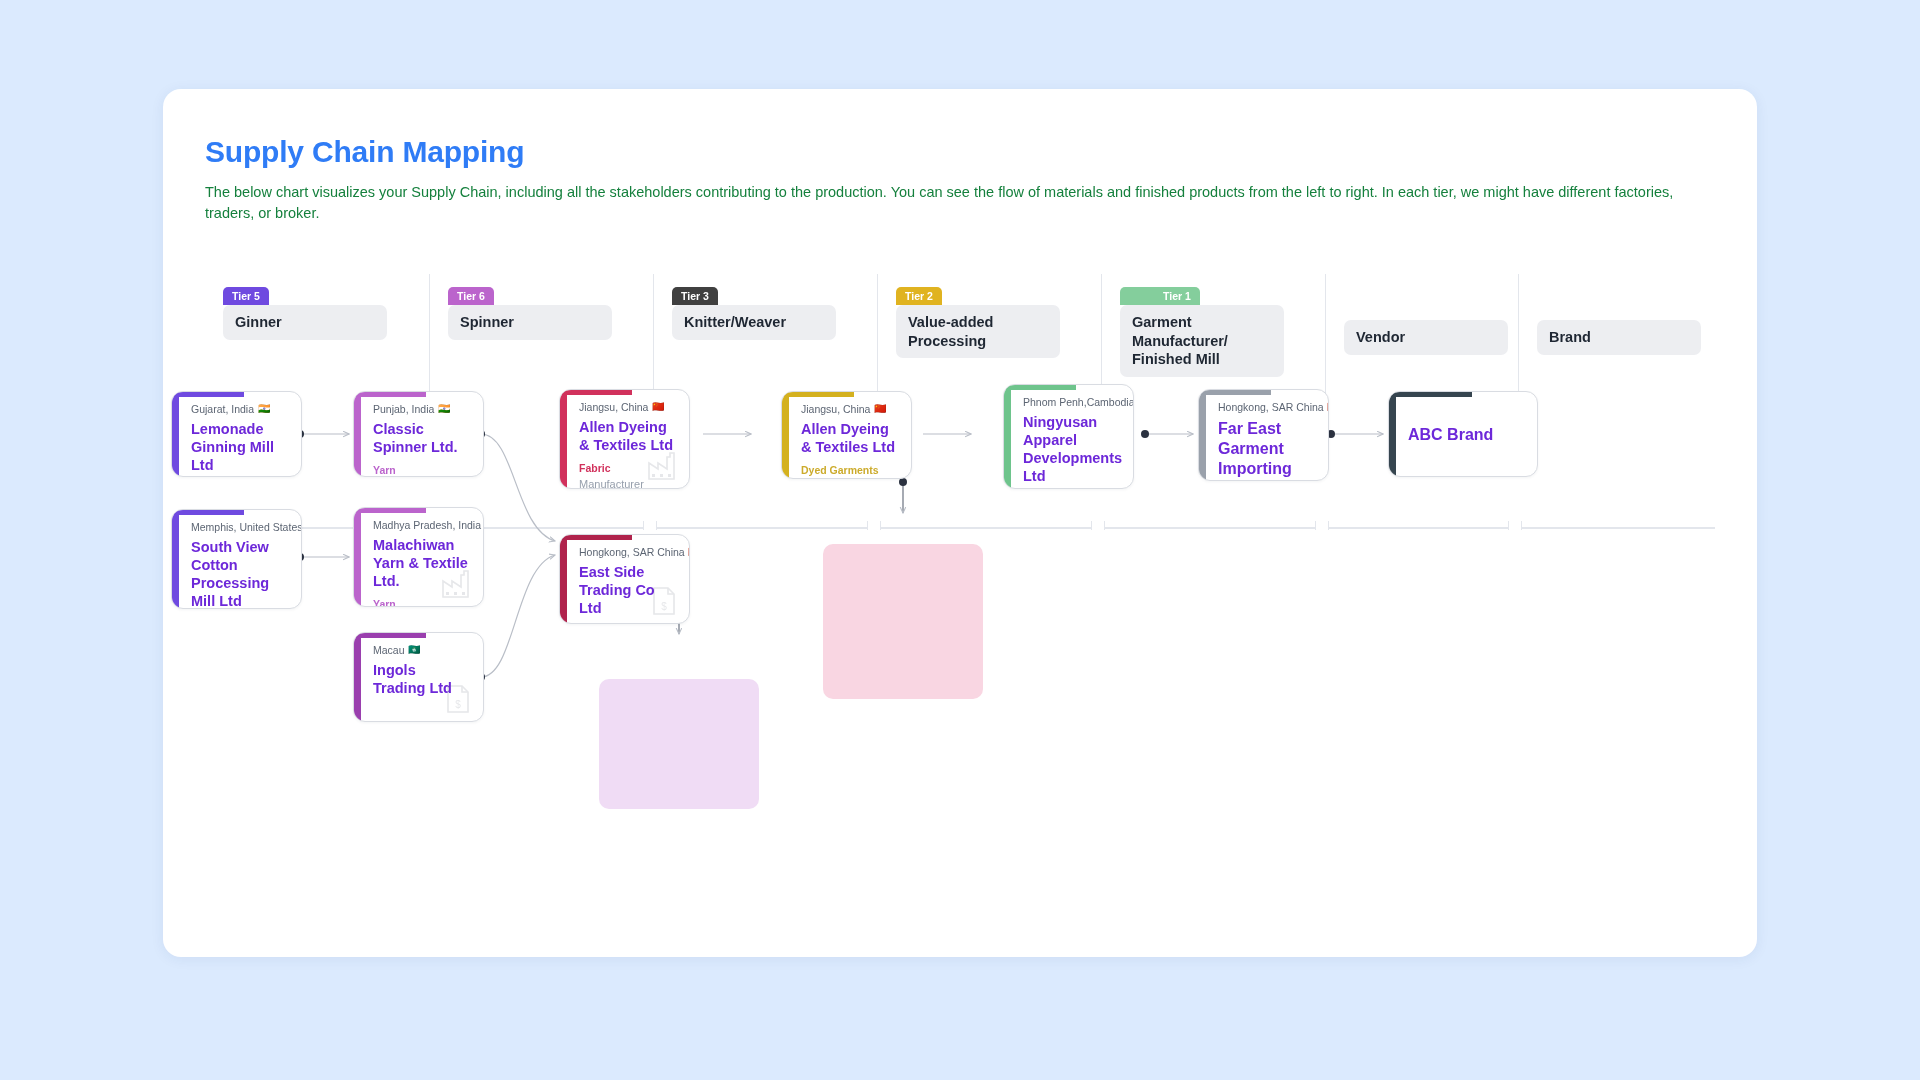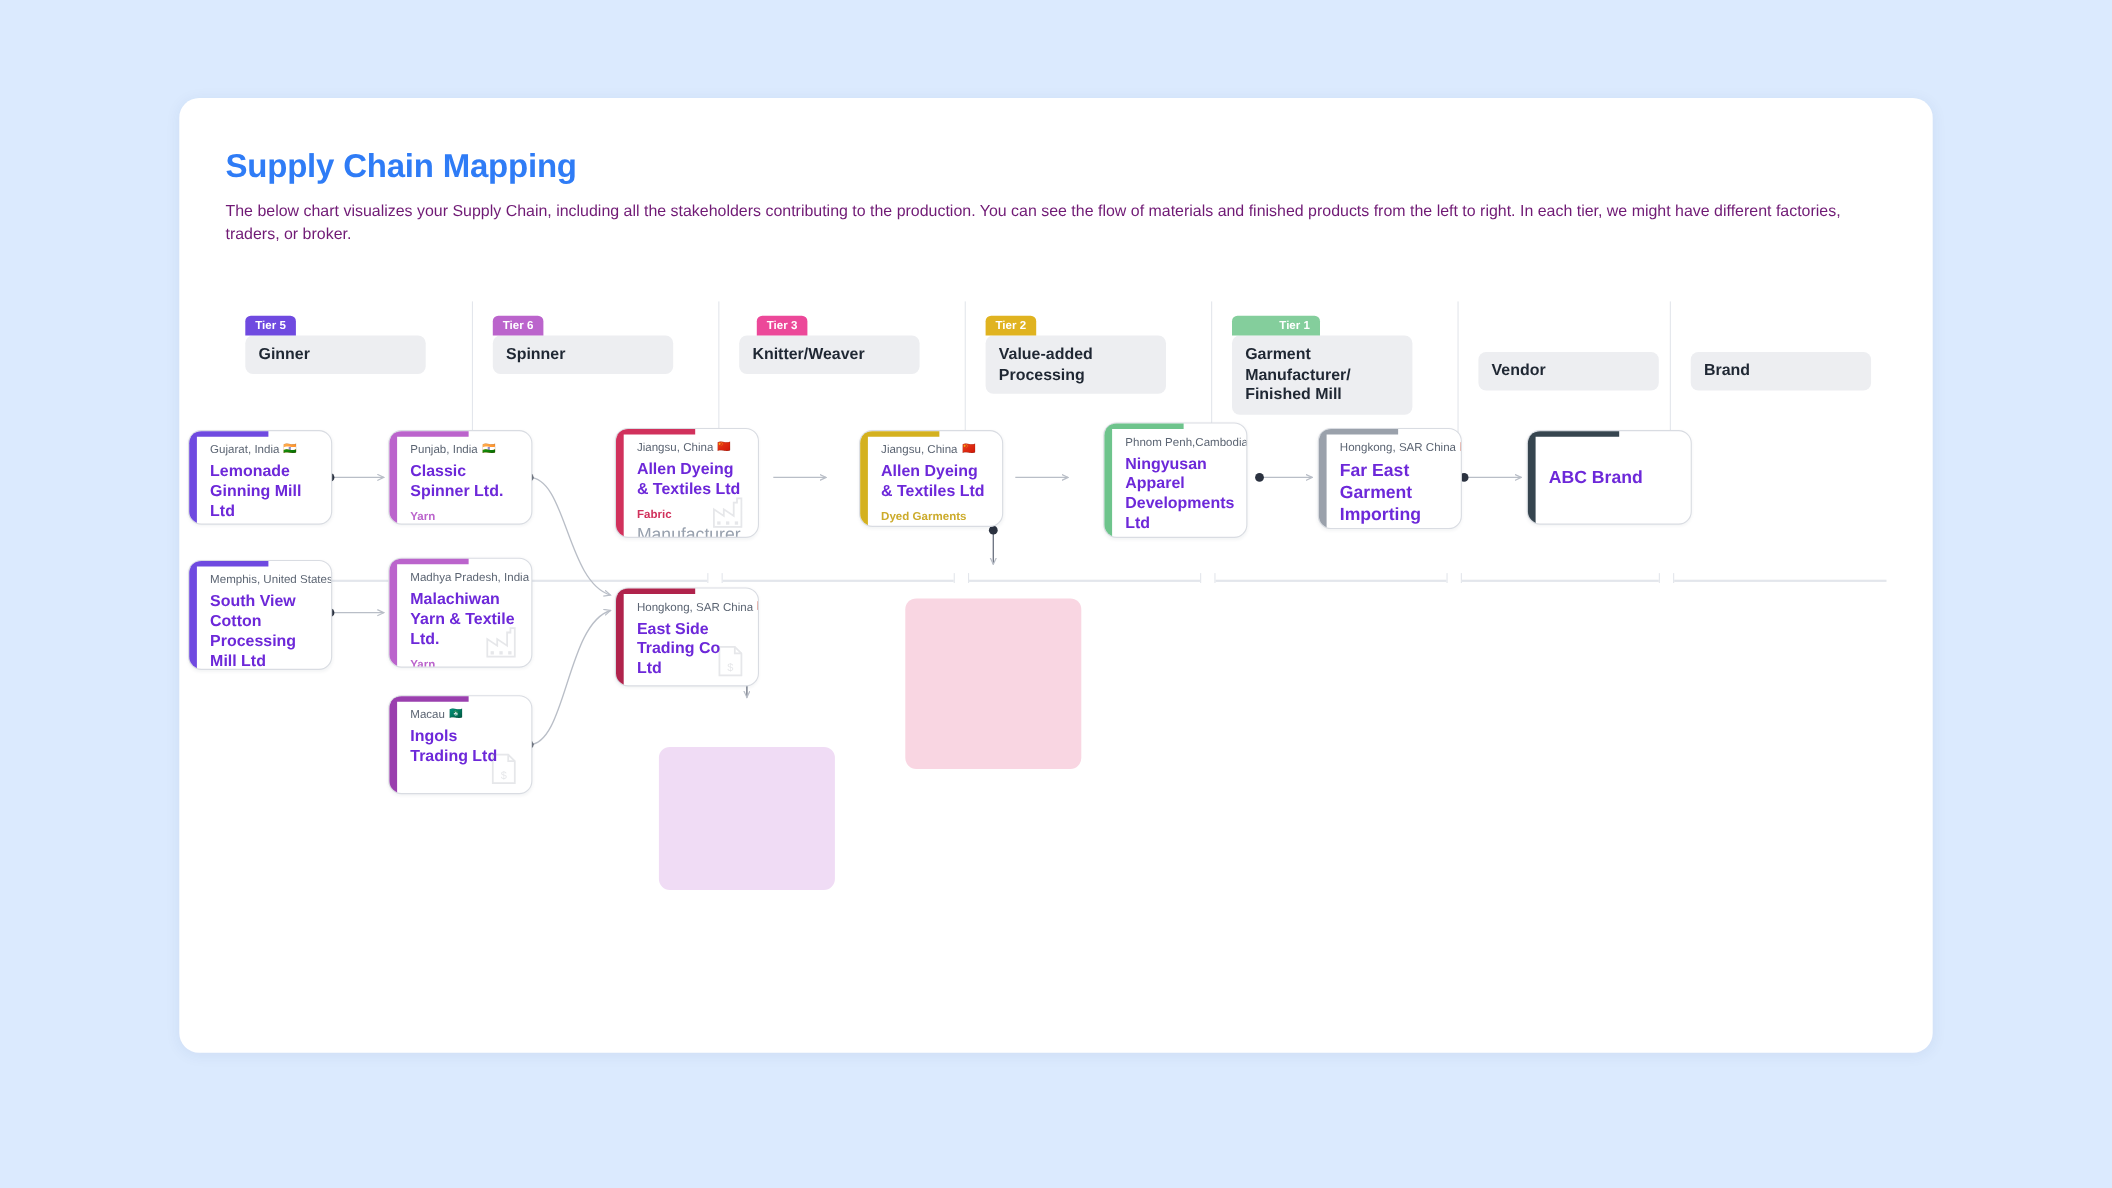--- a/index.html
+++ b/index.html
@@ -21,21 +21,21 @@
 
   .title {
     position: absolute; left: 42px; top: 46px;
     font-size: 30px; font-weight: 700;
     color: #2f7cf6; letter-spacing: -0.2px;
   }
   .subtitle {
     position: absolute; left: 42px; top: 93px;
     width: 1500px;
     font-size: 14.5px; line-height: 1.45;
-    color: #701a75;
+    color: #15803d;
   }
 
   
   .tier-band { position: absolute; left: 42px; top: 185px; width: 1510px; height: 145px; }
   .tier-col {
     position: absolute; top: 0; width: 218px; height: 140px;
     border-left: 1px solid #e3e6ec;
     padding-left: 18px;
   }
   .tier-col.first { border-left: none; }
@@ -98,21 +98,21 @@
   }
   .flag { font-size: 10px; line-height: 1; }
   .node-name {
     font-size: 14.5px; font-weight: 700; color: #6d28d9;
     margin: 6px 0 0 6px; line-height: 1.24;
   }
   .node-product {
     font-size: 10.5px; margin: 7px 0 0 6px; font-weight: 600;
   }
   .node-role {
-    font-size: 16px; color: #97a0ad; margin: 4px 0 0 6px;
+    font-size: 11px; color: #97a0ad; margin: 4px 0 0 6px;
   }
   .node-icon {
     position: absolute; right: 9px; bottom: 7px;
     width: 34px; height: 30px; opacity: 0.17;
   }
 
   
   .group-band {
     position: absolute; border-radius: 10px;
   }
@@ -136,21 +136,21 @@
       <span class="tier-badge" style="background: rgb(111, 74, 224);">Tier 5</span>
       <div class="tier-label-box">Ginner</div>
     </div>
 
     <div class="tier-col" style="left:224px">
       <span class="tier-badge" style="background: rgb(187, 100, 204);">Tier 6</span>
       <div class="tier-label-box">Spinner</div>
     </div>
 
     <div class="tier-col" style="left:448px">
-      <span class="tier-badge" style="background: #ec4899; margin-left: 16px;">Tier 3</span>
+      <span class="tier-badge" style="background: #404040;">Tier 3</span>
       <div class="tier-label-box">Knitter/Weaver</div>
     </div>
 
     <div class="tier-col" style="left:672px">
       <span class="tier-badge" style="background: rgb(224, 179, 32);">Tier 2</span>
       <div class="tier-label-box">Value-added Processing</div>
     </div>
 
     <div class="tier-col" style="left:896px">
       <span class="tier-badge" style="background: rgb(132, 206, 156); padding-left: 43px;">Tier 1</span>

